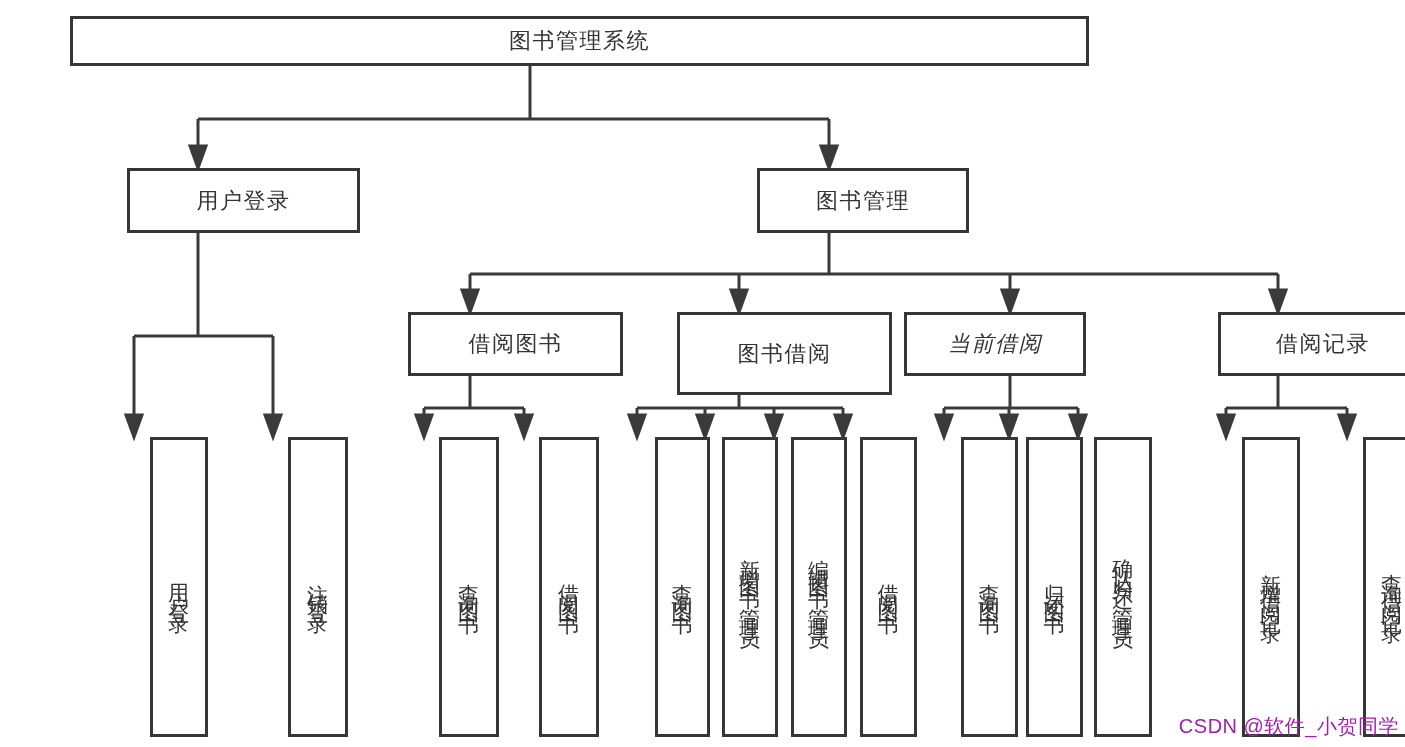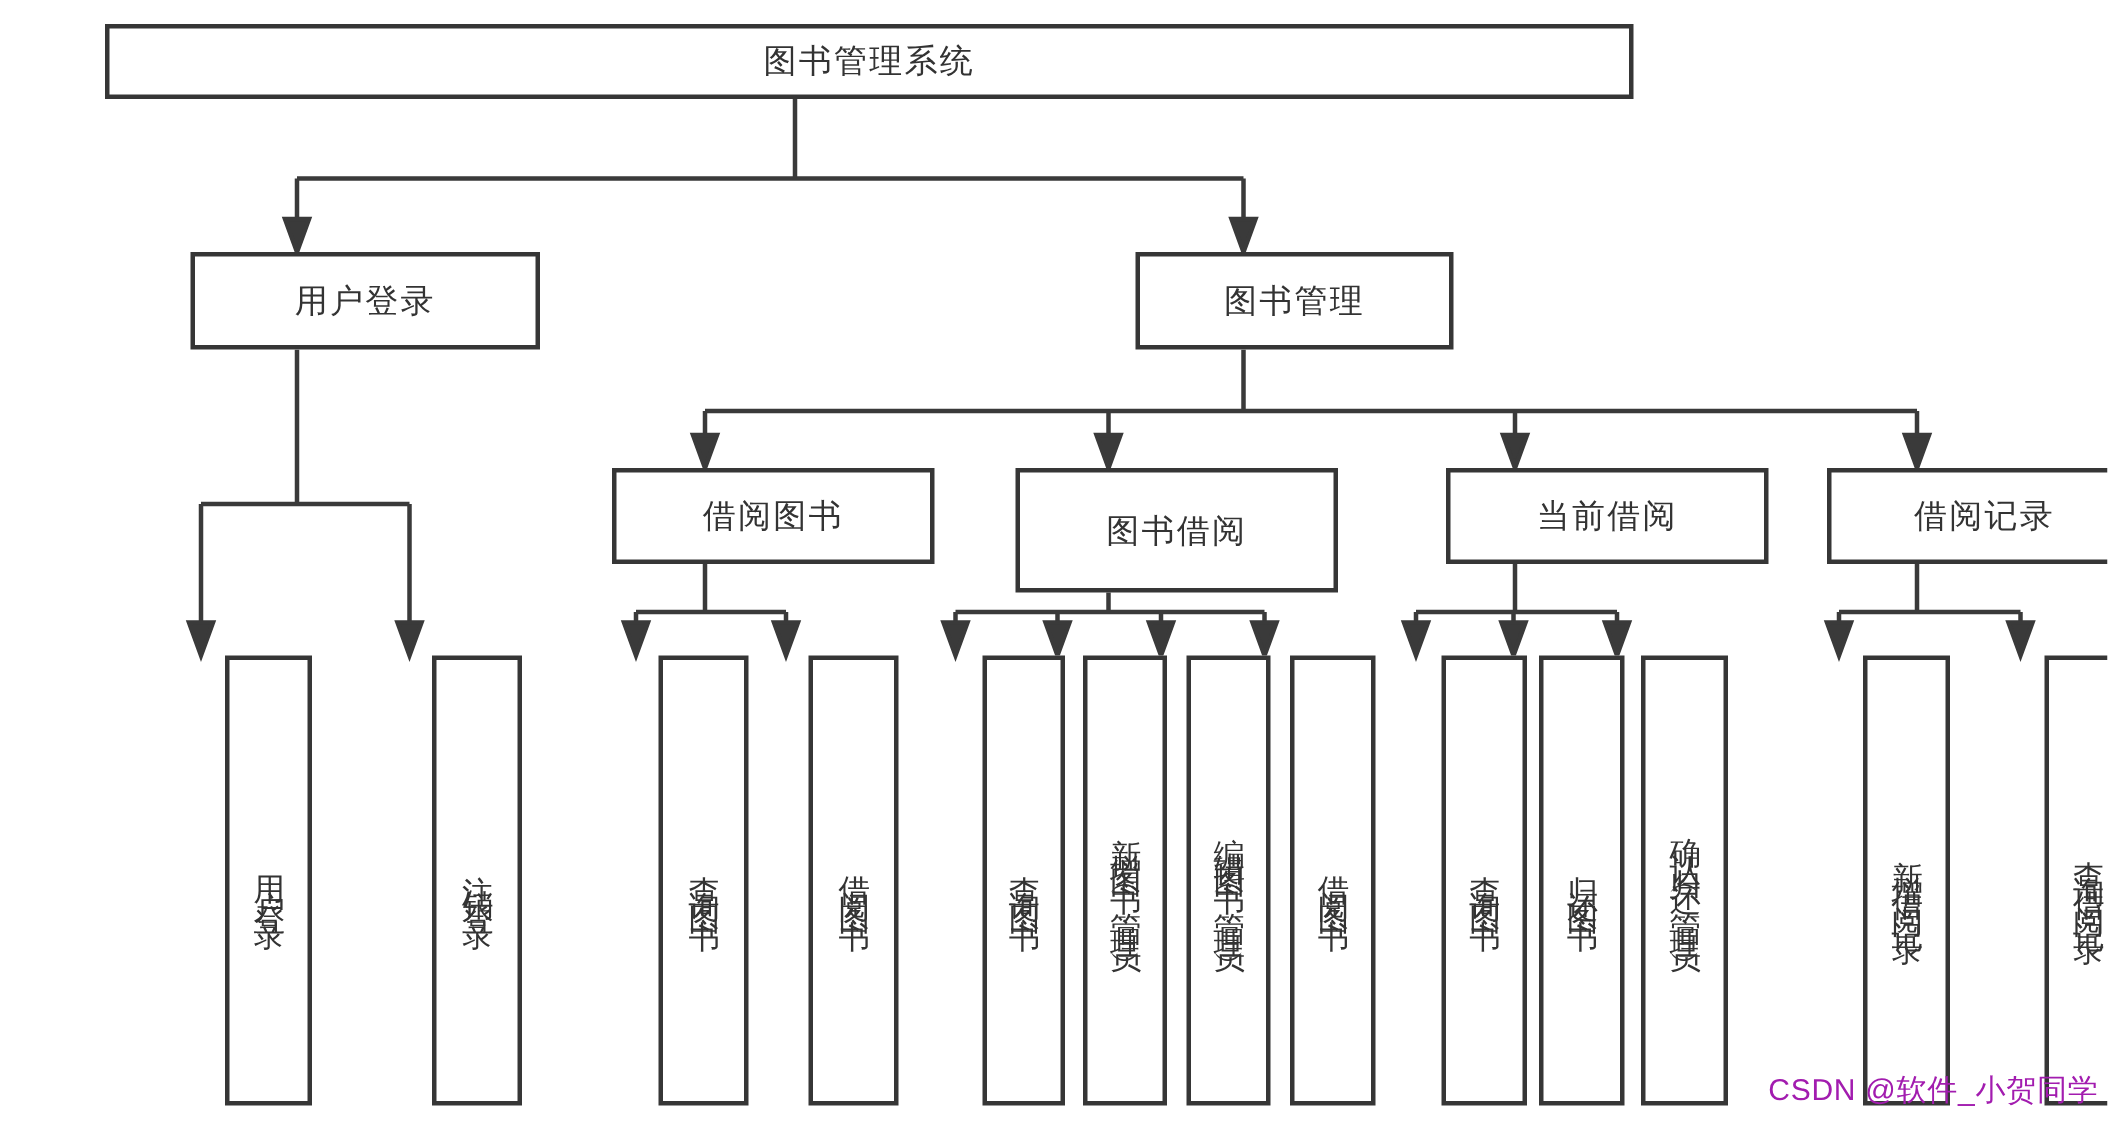--- a/index.html
+++ b/index.html
@@ -117,21 +117,21 @@
   <div class="node h" style="left:712px; top:168px; width:212px; height:65px;">
     <span>图书管理</span>
   </div>
 
   <div class="node h" style="left:363px; top:312px; width:215px; height:64px;">
     <span>借阅图书</span>
   </div>
   <div class="node h" style="left:632px; top:312px; width:215px; height:83px;">
     <span>图书借阅</span>
   </div>
-  <div class="node h" style="left:919px; top:312px; width:215px; height:64px;">
+  <div class="node h" style="left:859px; top:312px; width:182px; height:64px;font-style:italic;">
     <span>当前借阅</span>
   </div>
   <div class="node h" style="left:1173px; top:312px; width:210px; height:64px;">
     <span>借阅记录</span>
   </div>
 
   <div class="node v" style="left:105px; top:437px; width:58px; height:300px;">
     <span>用户登录</span>
   </div>
   <div class="node v" style="left:243px; top:437px; width:60px; height:300px;">

